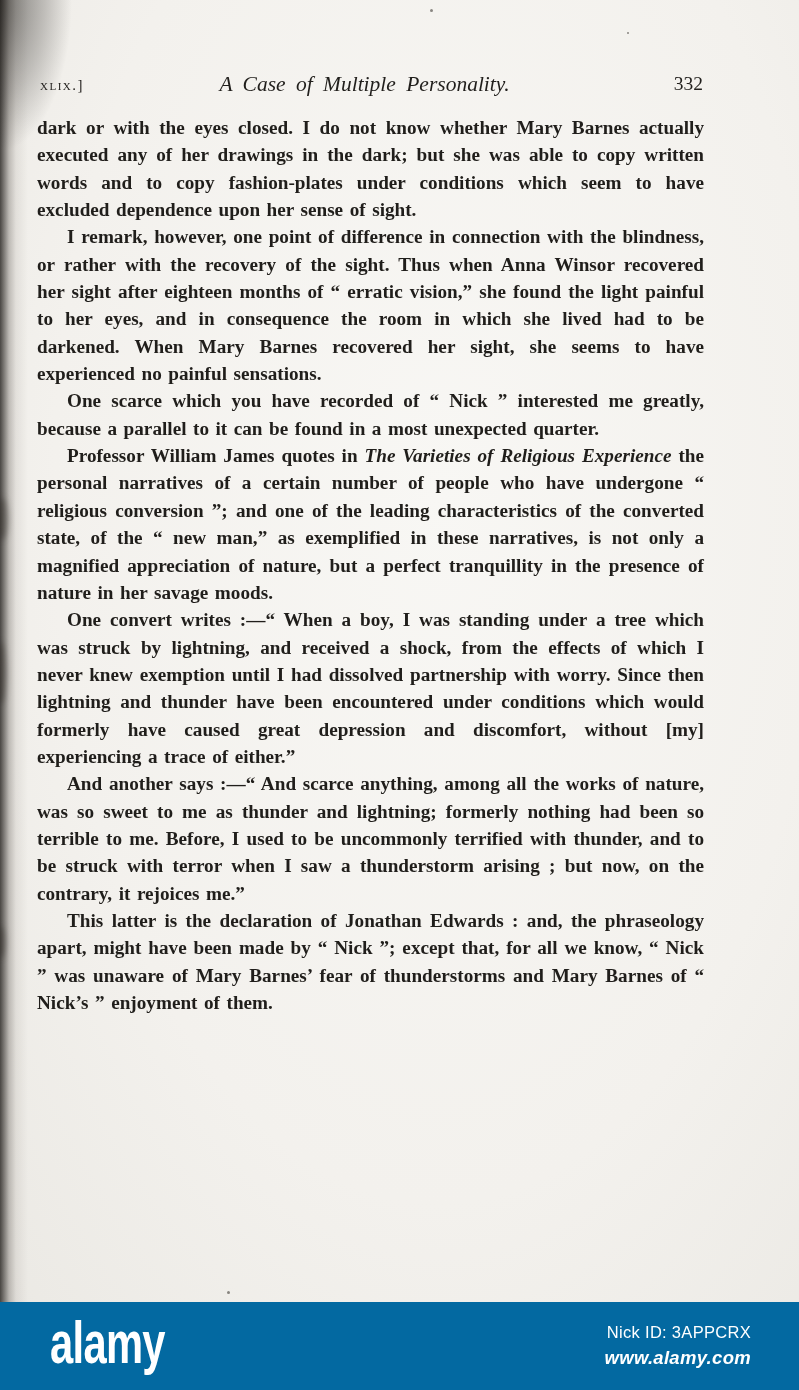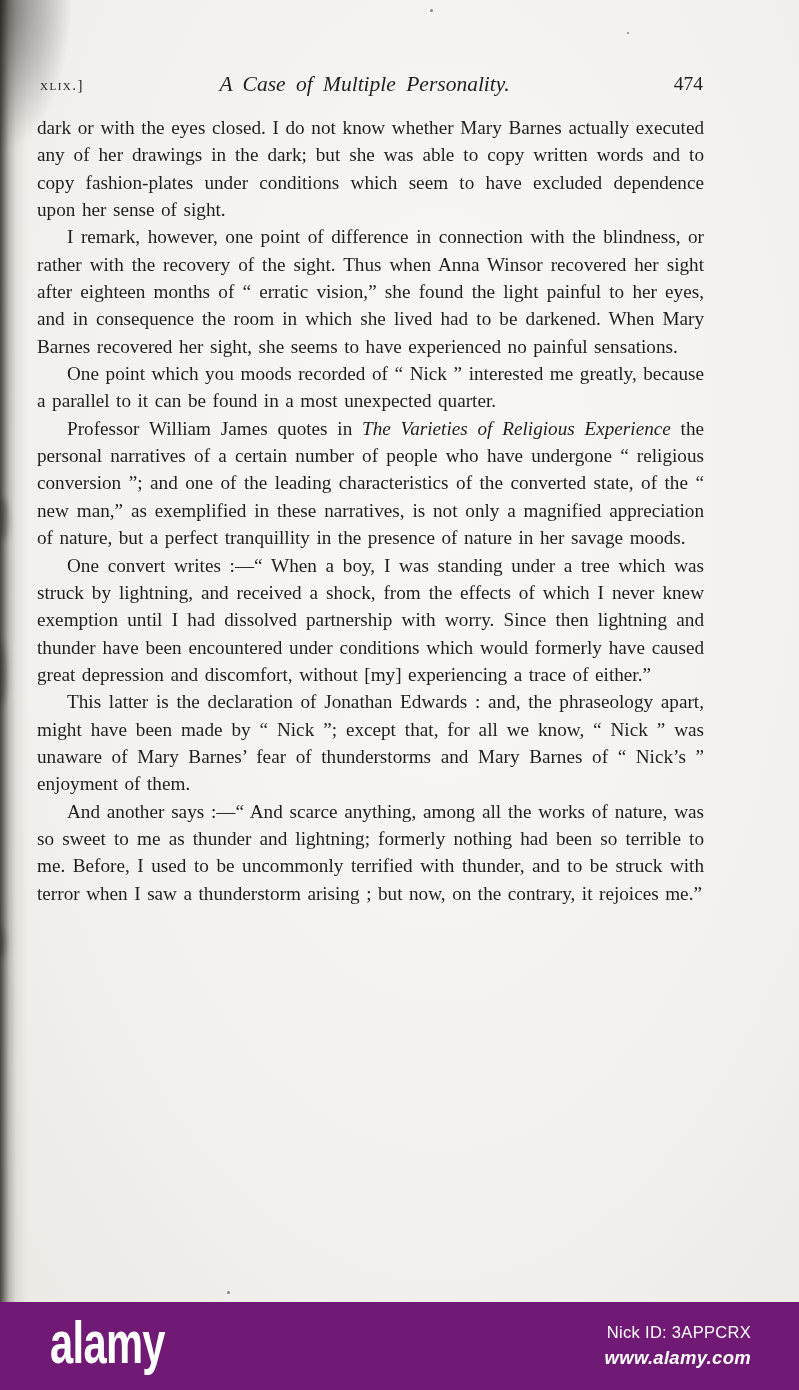--- a/index.html
+++ b/index.html
@@ -66,28 +66,28 @@
   }
 
   
   .text-block {
     position: absolute; top: 114px; left: 37px; width: 667px;
     font-size: 19.2px; line-height: 27.35px;
     color: #201e1b;
     text-align: justify;
     word-spacing: 0.09em;
   }
-  .text-block p { margin: 0; padding: 0; }
+  .text-block p { margin: 0; padding: 0; font-weight: bold; }
   .text-block p.indent { text-indent: 30px; }
   .italic { font-style: italic; }
 
   
   .alamy-bar {
     position: absolute; left: 0; right: 0; bottom: 0; height: 88px;
-    background: #701a75;
+    background: #0369a1;
     display: flex; align-items: center; justify-content: space-between;
     padding: 0 48px 0 50px; box-sizing: border-box;
     font-family: "Liberation Sans", "DejaVu Sans", sans-serif;
   }
   .alamy-logo {
     color: #ffffff; font-weight: 700; font-size: 58px; letter-spacing: -1px;
     transform: scale(0.72, 1.02); transform-origin: left center;
     line-height: 1; display: inline-block; margin-top: -6px;
   }
   .alamy-meta { text-align: right; color: #ffffff; }
@@ -105,31 +105,31 @@
     <div class="blob blob1"></div>
     <div class="blob blob2"></div>
     <div class="blob blob3"></div>
     <div class="speck speck1"></div>
     <div class="speck speck2"></div>
     <div class="speck speck3"></div>
 
     <div class="header">
       <span class="chapter">xlix.]</span>
       <span class="title">A Case of Multiple Personality.</span>
-      <span class="pagenum">474</span>
+      <span class="pagenum">332</span>
     </div>
 
     <div class="text-block" id="text-block">
         <p class=""><span>dark or with the eyes closed. I do not know whether Mary Barnes actually executed any of her drawings in the dark; but she was able to copy written words and to copy fashion-plates under conditions which seem to have excluded dependence upon her sense of sight.</span></p>
         <p class="indent"><span>I remark, however, one point of difference in connection with the blindness, or rather with the recovery of the sight. Thus when Anna Winsor recovered her sight after eighteen months of “ erratic vision,” she found the light painful to her eyes, and in consequence the room in which she lived had to be darkened. When Mary Barnes recovered her sight, she seems to have experienced no painful sensations.</span></p>
-        <p class="indent"><span>One point which you moods recorded of “ Nick ” interested me greatly, because a parallel to it can be found in a most unexpected quarter.</span></p>
+        <p class="indent"><span>One scarce which you have recorded of “ Nick ” interested me greatly, because a parallel to it can be found in a most unexpected quarter.</span></p>
         <p class="indent"><span>Professor William James quotes in </span><span class="italic">The Varieties of Religious Experience</span><span> the personal narratives of a certain number of people who have undergone “ religious conversion ”; and one of the leading characteristics of the converted state, of the “ new man,” as exemplified in these narratives, is not only a magnified appreciation of nature, but a perfect tranquillity in the presence of nature in her savage moods.</span></p>
         <p class="indent"><span>One convert writes :—“ When a boy, I was standing under a tree which was struck by lightning, and received a shock, from the effects of which I never knew exemption until I had dissolved partnership with worry. Since then lightning and thunder have been encountered under conditions which would formerly have caused great depression and discomfort, without [my] experiencing a trace of either.”</span></p>
+        <p class="indent"><span>And another says :—“ And scarce anything, among all the works of nature, was so sweet to me as thunder and lightning; formerly nothing had been so terrible to me. Before, I used to be uncommonly terrified with thunder, and to be struck with terror when I saw a thunderstorm arising ; but now, on the contrary, it rejoices me.”</span></p>
         <p class="indent"><span>This latter is the declaration of Jonathan Edwards : and, the phraseology apart, might have been made by “ Nick ”; except that, for all we know, “ Nick ” was unaware of Mary Barnes’ fear of thunderstorms and Mary Barnes of “ Nick’s ” enjoyment of them.</span></p>
-        <p class="indent"><span>And another says :—“ And scarce anything, among all the works of nature, was so sweet to me as thunder and lightning; formerly nothing had been so terrible to me. Before, I used to be uncommonly terrified with thunder, and to be struck with terror when I saw a thunderstorm arising ; but now, on the contrary, it rejoices me.”</span></p>
       </div>
   </div>
 
   <div class="alamy-bar">
     <span class="alamy-logo">alamy</span>
     <div class="alamy-meta">
       <div class="image-id">Nick ID: 3APPCRX</div>
       <div class="alamy-url">www.alamy.com</div>
     </div>
   </div>

